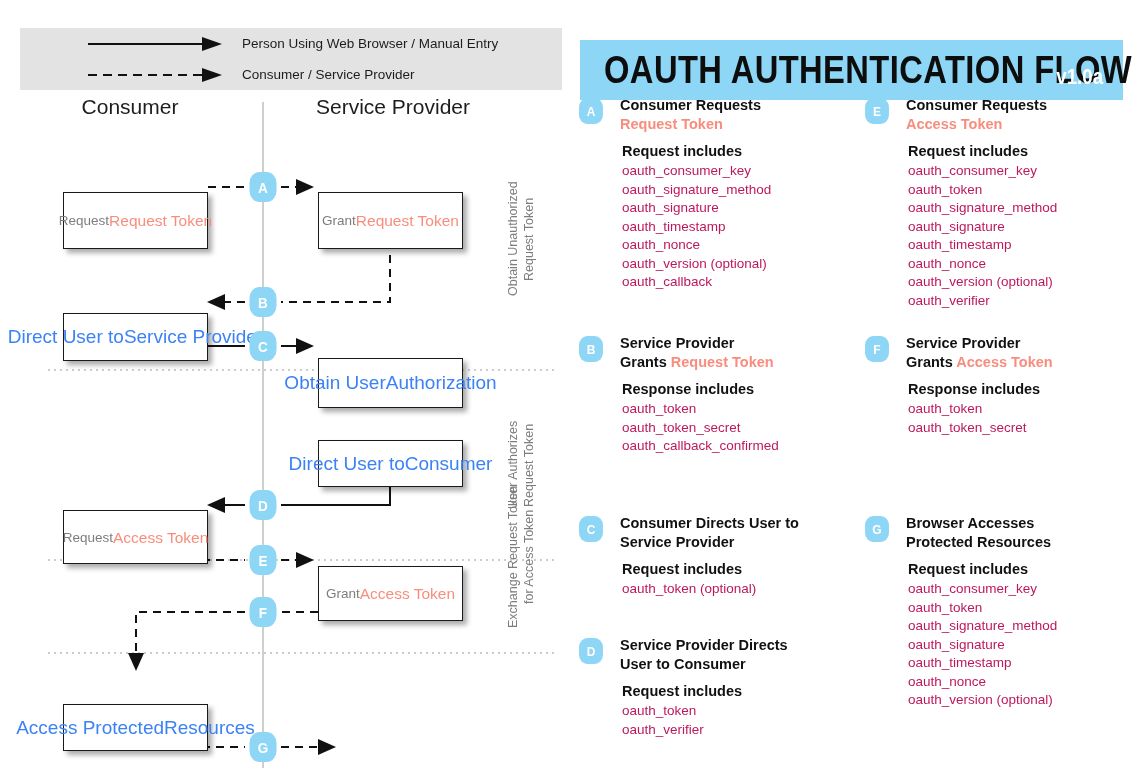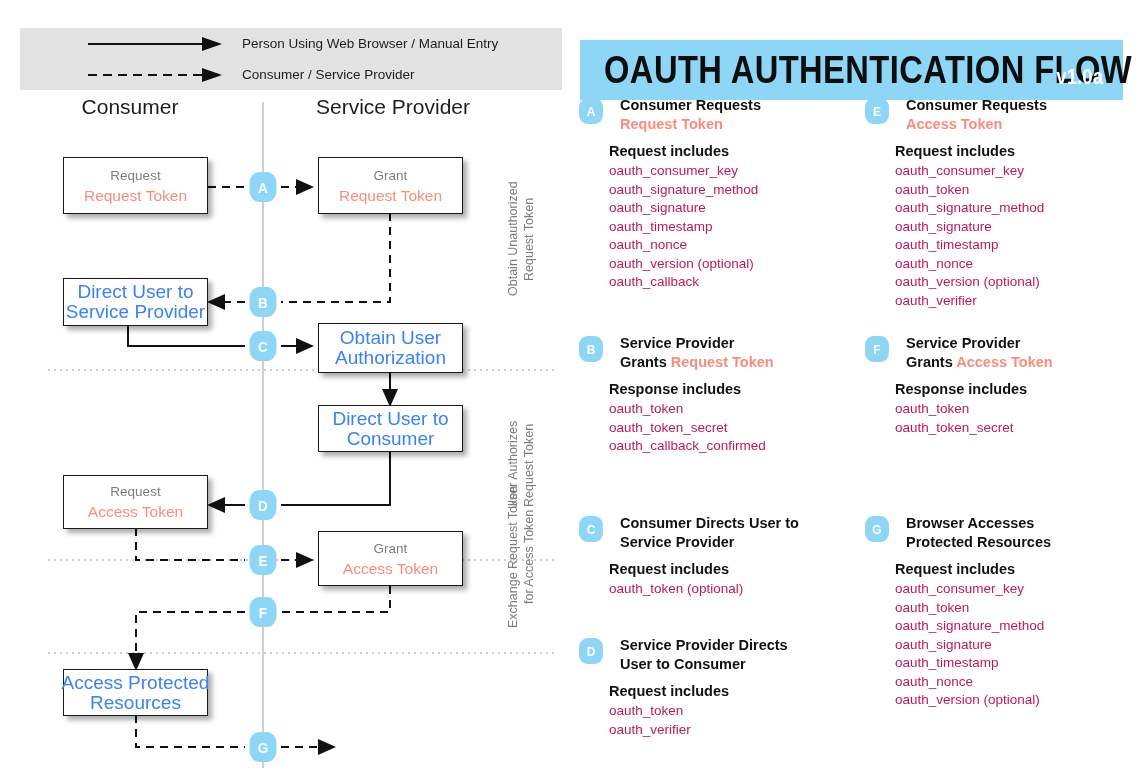--- a/index.html
+++ b/index.html
@@ -54,21 +54,21 @@
   }
   .lane-title.consumer{left:20px;width:220px;}
   .lane-title.provider{left:268px;width:250px;}
 
   .svg-layer{position:absolute;left:0;top:0;width:566px;height:688px;}
 
   .node{
     position:absolute;background:#ffffff;border:1.6px solid #1a1a1a;
     box-shadow:4px 4px 5px rgba(0,0,0,0.33);
     box-sizing:border-box;
-    display:flex;flex-direction:column;align-items:center;justify-content:center;
+    display:flex;flex-direction:row;align-items:center;justify-content:center;margin-top:35px;
   }
   .node .l1{font-size:13.5px;color:#7d7d7d;line-height:19px;white-space:nowrap;}
   .node .l2{font-size:15.5px;color:#f98d7d;line-height:21px;white-space:nowrap;}
   .node .g1{font-size:19px;color:#3b82f6;line-height:20px;white-space:nowrap;}
 
   .badge{
     position:absolute;width:30px;height:30px;border-radius:11px;
     background:#8ed6f5;color:#ffffff;
     font-size:15px;font-weight:bold;
     display:flex;align-items:center;justify-content:center;
@@ -89,21 +89,21 @@
     position:absolute;left:0;top:2px;width:26px;height:26px;border-radius:9px;
     background:#8ed6f5;color:#ffffff;font-size:13px;font-weight:bold;
     display:flex;align-items:center;justify-content:center;
     transform:scaleX(0.92);
   }
   .step-head{
     position:absolute;left:42px;top:0;width:230px;
     font-size:14.5px;font-weight:bold;color:#111111;line-height:18.5px;
   }
   .step-head .accent{color:#f98d7d;}
-  .step-body{position:absolute;left:31px;width:230px;}
+  .step-body{position:absolute;left:44px;width:230px;}
   .step-body .sub{
     font-size:14.5px;font-weight:bold;color:#111111;line-height:19px;
     margin-bottom:1px;
   }
   .step-body .param{
     font-size:13.5px;color:#be185d;line-height:18.5px;white-space:nowrap;
   }
 </style>
 </head>
 <body>

